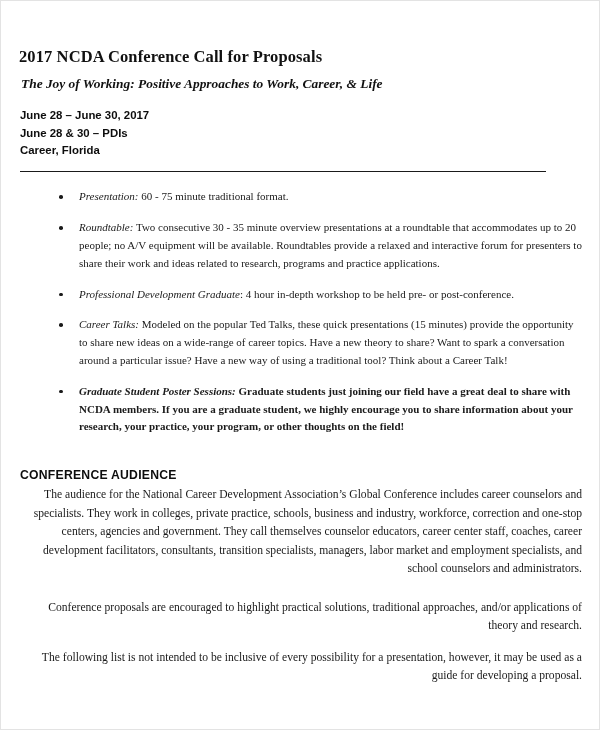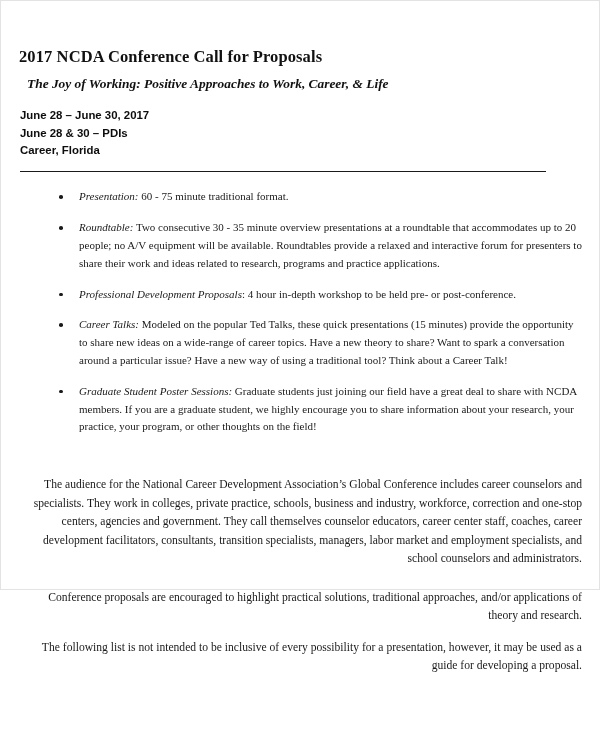--- a/index.html
+++ b/index.html
@@ -11,21 +11,21 @@
     width: 600px;
     height: 730px;
     overflow: hidden;
     font-family: "Liberation Serif", serif;
   }
 
   .page {
     position: relative;
     box-sizing: border-box;
     width: 600px;
-    height: 590px;
+    height: 730px;
     background: #ffffff;
     border: 1px solid #e3e3e3;
     padding: 47px 17px 0 18px;
   }
 
   .doc-title {
     font-family: "Liberation Serif", serif;
     font-weight: bold;
     font-size: 16.5px;
     color: #111111;
@@ -34,21 +34,21 @@
     margin: 0 0 9px 0;
   }
 
   .doc-subtitle {
     font-family: "Liberation Serif", serif;
     font-weight: bold;
     font-style: italic;
     font-size: 13.4px;
     color: #111111;
     line-height: 1.15;
-    margin: 0 0 9px 8px;
+    margin: 0 0 9px 2px;
   }
 
   .date-block {
     font-family: "Liberation Sans", sans-serif;
     font-weight: bold;
     font-size: 11.4px;
     color: #0d0d0d;
     line-height: 1.52;
     margin: 16px 0 0 1px;
   }
@@ -81,21 +81,21 @@
   .bullet-item {
     position: relative;
     padding-left: 60px;
     margin-bottom: 13px;
     font-family: "Liberation Serif", serif;
     font-size: 11px;
     color: #1a1a1a;
     line-height: 1.62;
     text-align: left;
   }
-  .bullet-item:last-child { margin-bottom: 12px; }
+  .bullet-item:last-child { margin-bottom: 4px; font-weight: bold; }
   .bullet-dot {
     position: absolute;
     left: 40px;
     top: 7px;
     width: 3.6px;
     height: 3.6px;
     background: #1a1a1a;
     border-radius: 50%;
   }
   .bullet-item .term {
@@ -139,34 +139,35 @@
     <li class="bullet-item">
       <span class="bullet-dot"></span>
       <span class="term">Presentation:</span><span> 60 - 75 minute traditional format.</span>
     </li>
     <li class="bullet-item">
       <span class="bullet-dot"></span>
       <span class="term">Roundtable:</span><span> Two consecutive 30 - 35 minute overview presentations at a roundtable that accommodates up to 20 people; no A/V equipment will be available.  Roundtables provide a relaxed and interactive forum for presenters to share their work and ideas related to research, programs and practice applications.</span>
     </li>
     <li class="bullet-item">
       <span class="bullet-dot"></span>
-      <span class="term">Professional Development Proposals</span><span>: 4 hour in-depth workshop to be held pre- or post-conference.</span>
+      <span class="term">Professional Development Graduate</span><span>: 4 hour in-depth workshop to be held pre- or post-conference.</span>
     </li>
     <li class="bullet-item">
       <span class="bullet-dot"></span>
       <span class="term">Career Talks:</span><span>  Modeled on the popular Ted Talks, these quick presentations (15 minutes) provide the opportunity to share new ideas on a wide-range of career topics.  Have a new theory to share?  Want to spark a conversation around a particular issue?  Have a new way of using a traditional tool?  Think about a Career Talk!</span>
     </li>
     <li class="bullet-item">
       <span class="bullet-dot"></span>
       <span class="term">Graduate Student Poster Sessions:</span><span>  Graduate students just joining our field have a great deal to share with NCDA members.  If you are a graduate student, we highly encourage you to share information about your research, your practice, your program, or other thoughts on the field!</span>
     </li>
   </ul>
 
   <div class="gap-lg"></div>
 
+  <h2 class="section-heading">CONFERENCE AUDIENCE</h2>
 
   <p class="body-para">The audience for the National Career Development Association’s Global Conference includes career counselors and specialists. They work in colleges, private practice, schools, business and industry, workforce, correction and one-stop centers, agencies and government. They call themselves counselor educators, career center staff, coaches, career development facilitators, consultants, transition specialists, managers, labor market and employment specialists, and school counselors and administrators.</p>
 
   <div class="gap-md"></div>
 
 
   <p class="body-para">Conference proposals are encouraged to highlight practical solutions, traditional approaches, and/or applications of theory and research.</p>
 
   <p class="body-para">The following list is not intended to be inclusive of every possibility for a presentation, however, it may be used as a guide for developing a proposal.</p>
 

